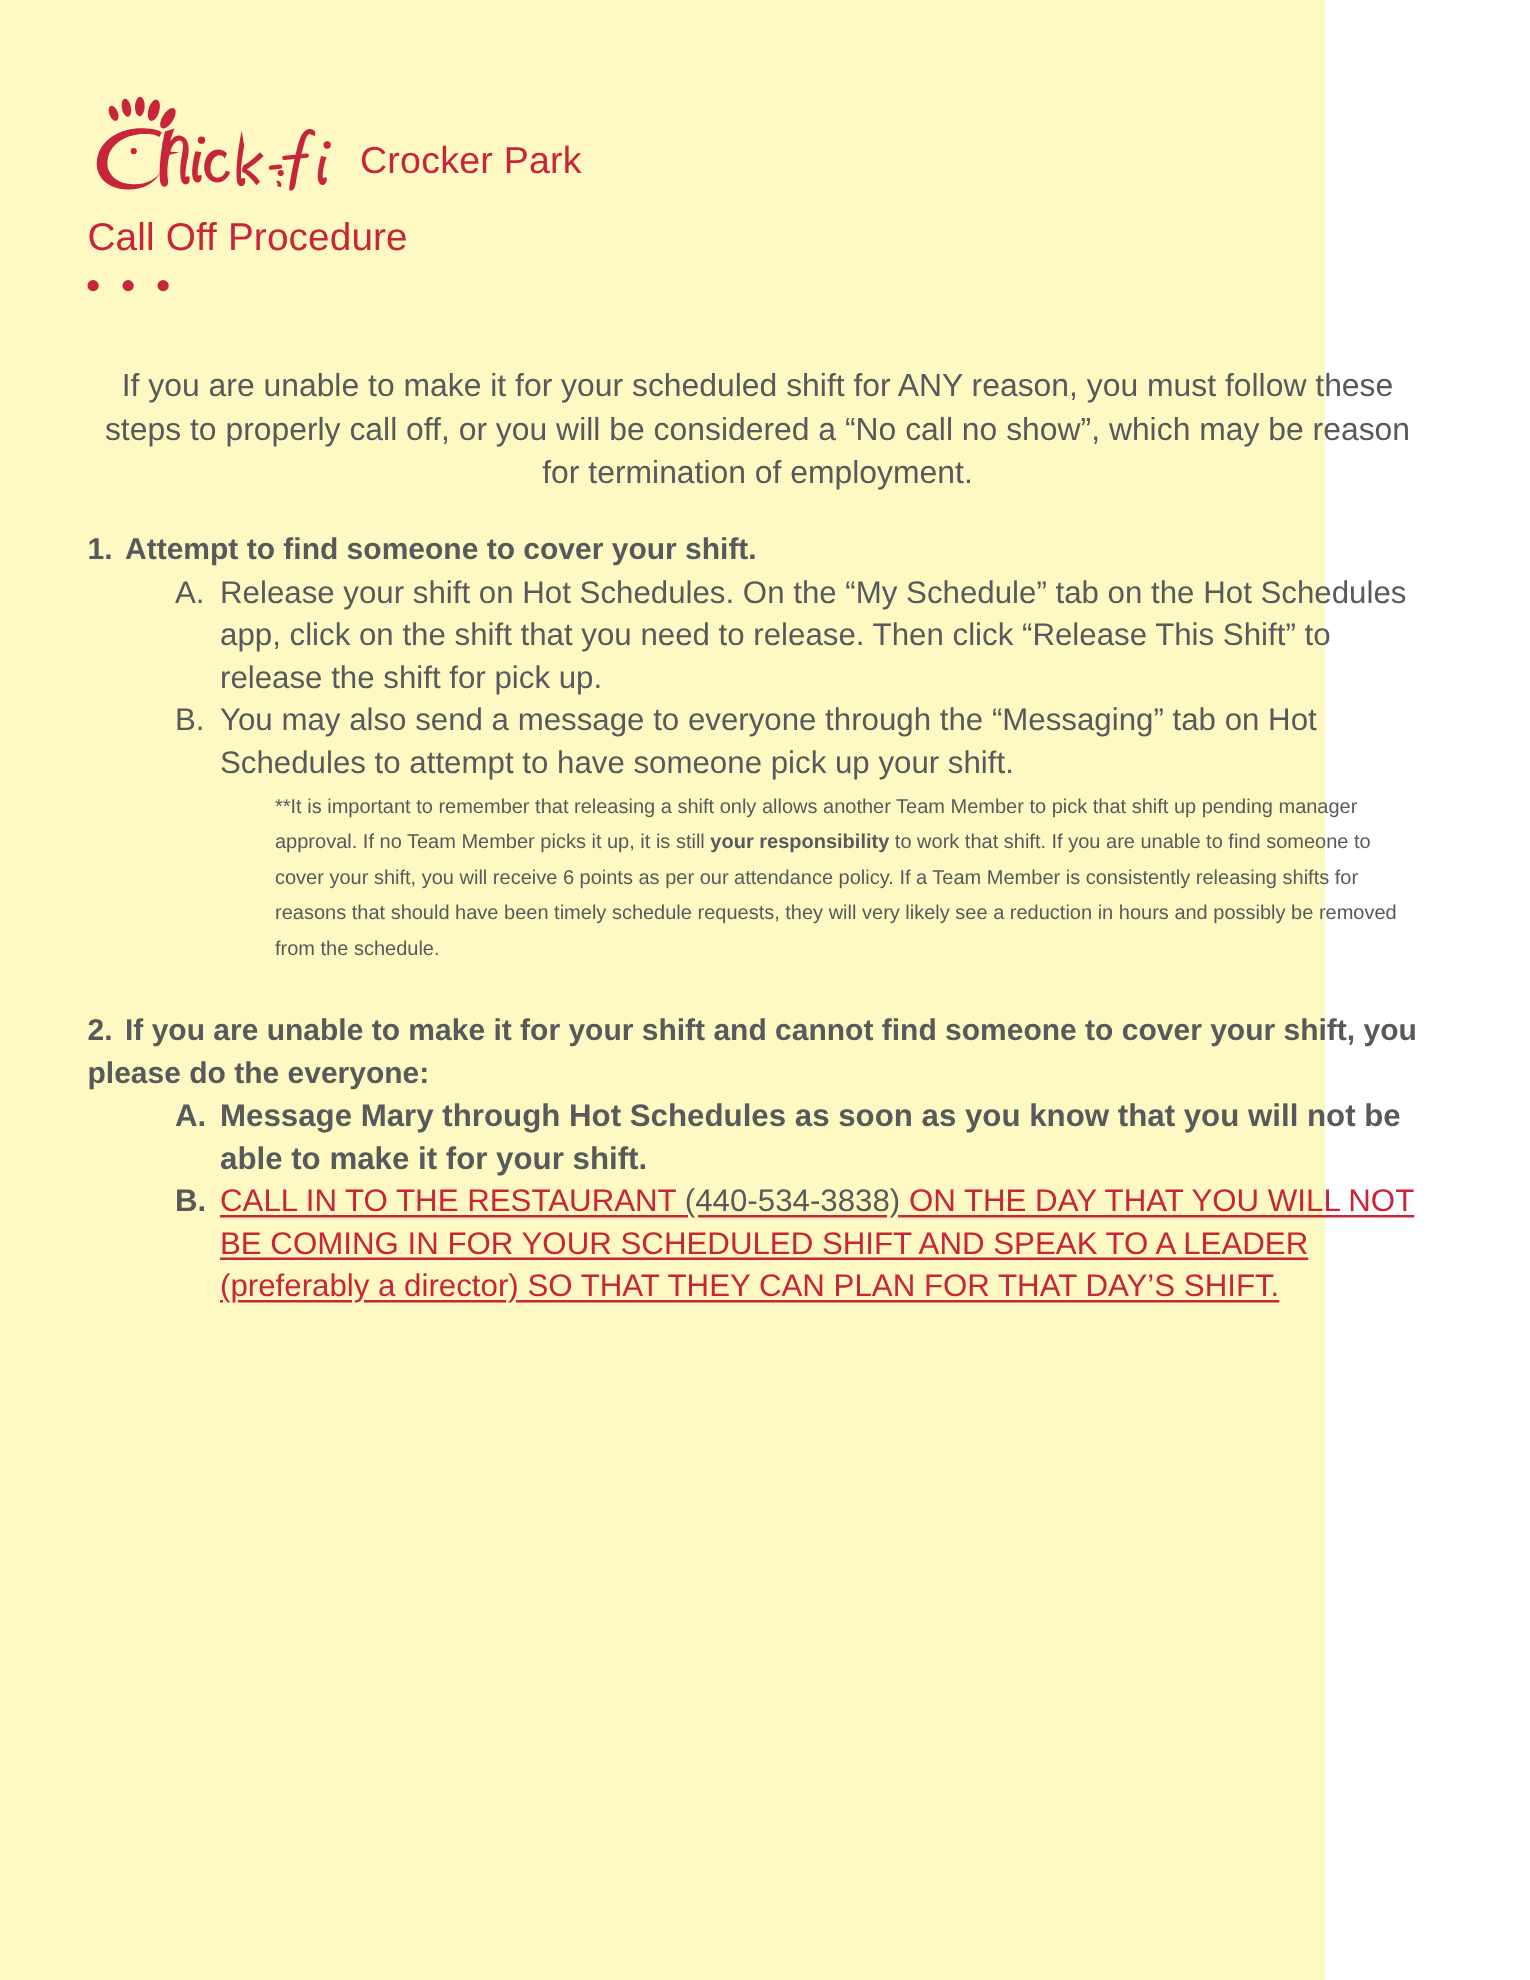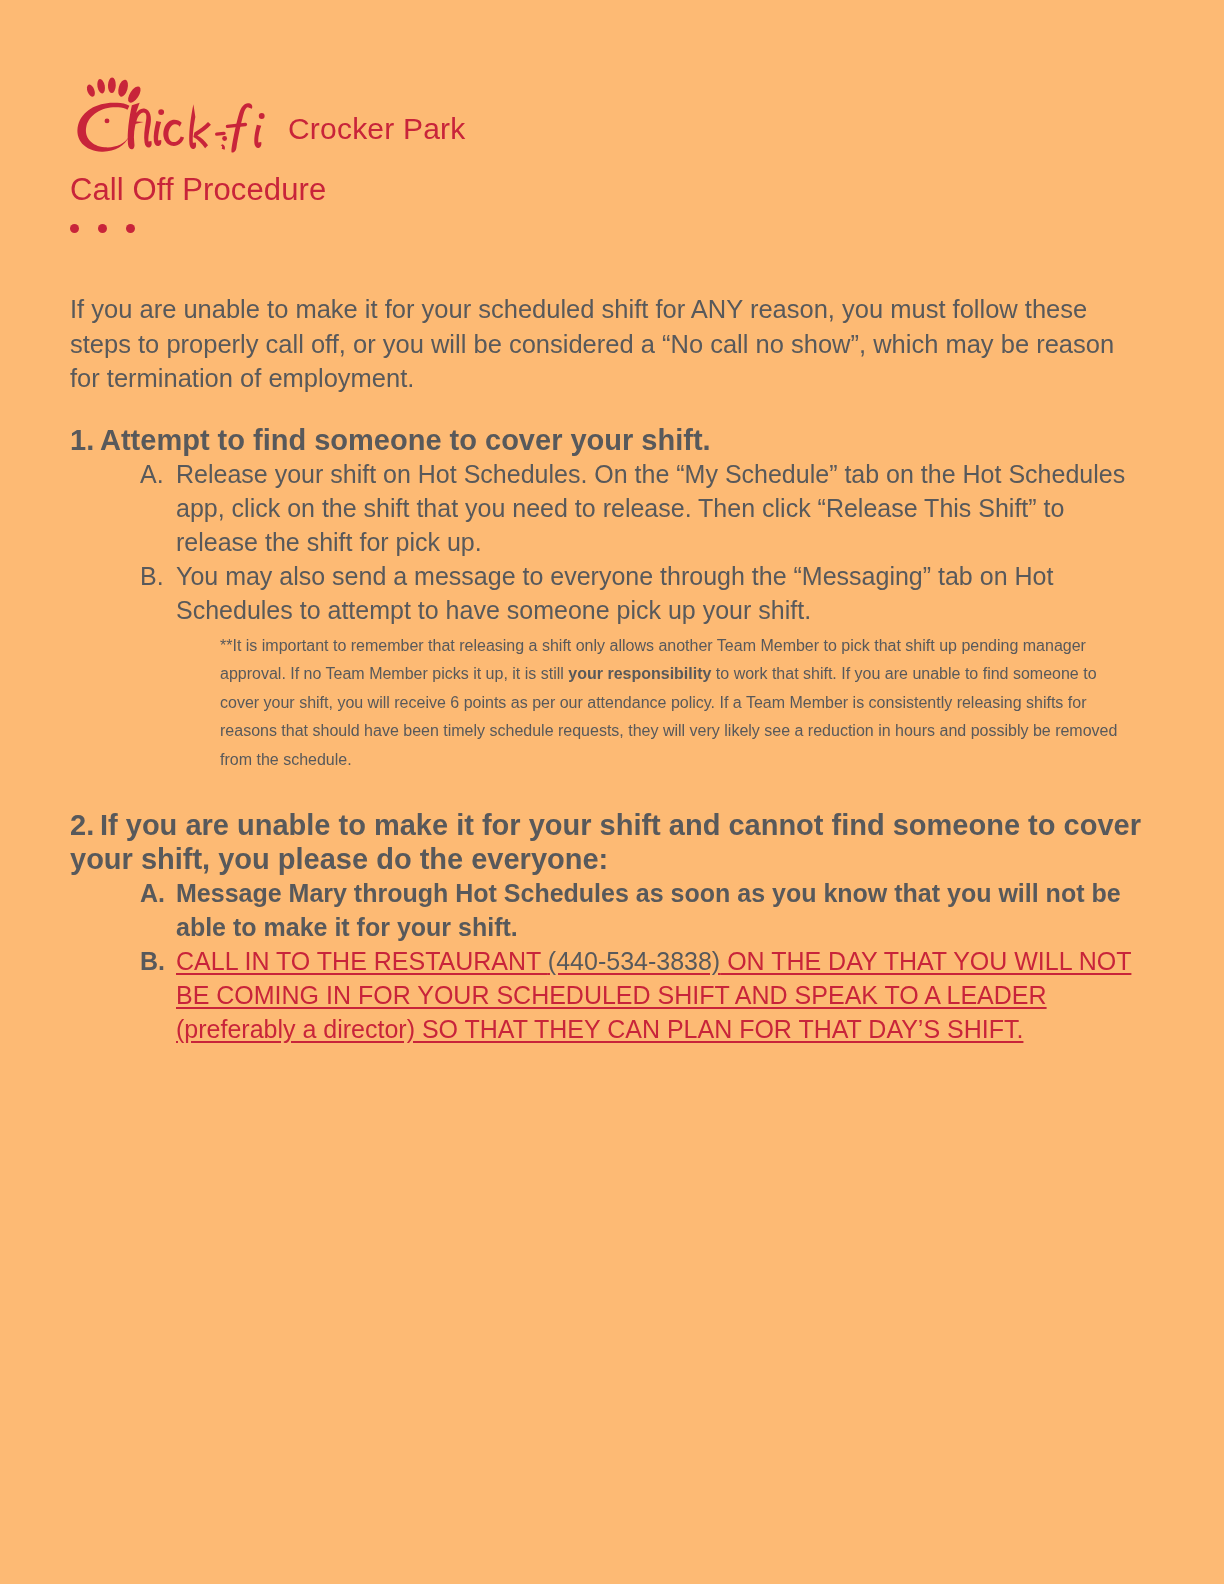--- a/index.html
+++ b/index.html
@@ -11,23 +11,23 @@
     width: 1224px;
     height: 1584px;
     font-family: "Liberation Sans", sans-serif;
     color: #58595b;
     overflow: hidden;
     position: relative;
   }
 
   .page {
     position: relative;
-    width: 1224px;
+    width: 1060px;
     height: 1584px;
-    background: #fdba74;
+    background: #fef9c3;
     box-sizing: border-box;
     padding: 0;
   }
 
   
   .header {
     position: absolute;
     left: 70px;
     top: 72px;
     width: 1090px;
@@ -78,27 +78,28 @@
     left: 70px;
     top: 292px;
     width: 1072px;
   }
 
   .intro {
     font-size: 25.5px;
     line-height: 34.5px;
     color: #58595b;
     margin: 0;
+    text-align: center;
   }
 
   .step {
     margin-top: 27px;
   }
   .step-head {
-    font-size: 29px;
+    font-size: 24px;
     line-height: 34px;
     font-weight: bold;
     color: #58595b;
     margin: 0;
   }
   .step-head .num {
     display: inline-block;
     min-width: 30px;
   }
 

